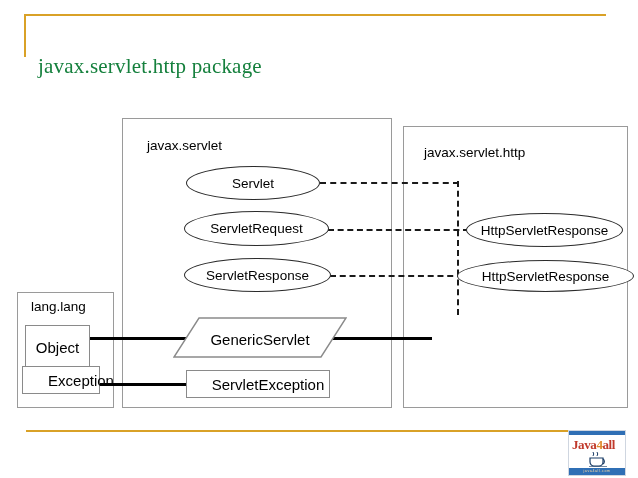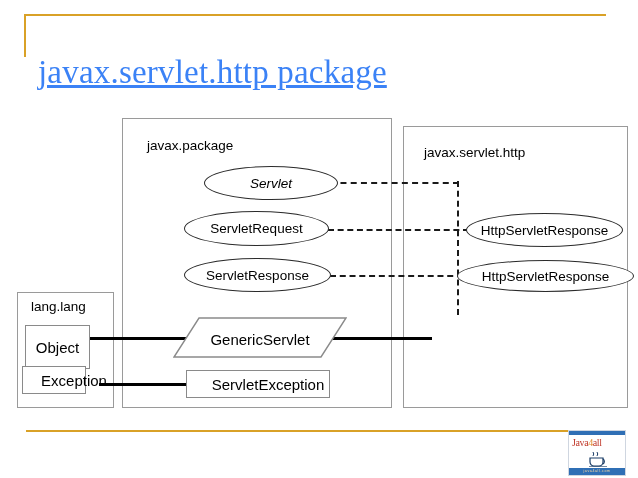--- a/index.html
+++ b/index.html
@@ -41,25 +41,24 @@
     height: 2px;
     background: #d9a127;
   }
 
   
   .slide-title {
     position: absolute;
     left: 38px;
     top: 54px;
     font-family: "Liberation Serif", serif;
-    font-size: 33px;
-    color: #3b82f6;
+    font-size: 21px;
+    color: #15803d;
     letter-spacing: 0.2px;
     white-space: nowrap;
-    text-decoration: underline;
   }
 
   
   .pkg-box {
     position: absolute;
     border: 1px solid #9a9a9a;
     background: transparent;
     box-sizing: border-box;
   }
   .pkg-label {
@@ -162,22 +161,22 @@
     font-size: 3.6px;
     letter-spacing: 0.6px;
     text-align: center;
     line-height: 7px;
   }
   .logo-word {
     position: absolute;
     left: 3px;
     top: 6px;
     font-family: "Liberation Serif", serif;
-    font-weight: normal;
-    font-size: 10px;
+    font-weight: bold;
+    font-size: 13px;
     color: #c0392b;
     letter-spacing: -0.4px;
   }
   .logo-cup {
     position: absolute;
     left: 18px;
     top: 20px;
     width: 22px;
     height: 16px;
   }
@@ -187,21 +186,21 @@
 
 <div id="slide">
 
   <div class="accent-top-h"></div>
   <div class="accent-top-v"></div>
   <div class="accent-bottom-h"></div>
 
   <div class="slide-title">javax.servlet.http package</div>
 
   <div class="pkg-box" style="left:122px; top:118px; width:270px; height:290px;"></div>
-  <div class="pkg-label" style="left:147px; top:138px;">javax.package</div>
+  <div class="pkg-label" style="left:147px; top:138px;">javax.servlet</div>
 
   <div class="pkg-box" style="left:403px; top:126px; width:225px; height:282px;"></div>
   <div class="pkg-label" style="left:424px; top:145px;">javax.servlet.http</div>
 
   <div class="pkg-box" style="left:17px; top:292px; width:97px; height:116px;"></div>
   <div class="pkg-label" style="left:31px; top:299px;">lang.lang</div>
 
   <div class="line-solid" style="left:89px; top:337px; width:110px; height:2.6px;"></div>
 
   <div class="line-solid" style="left:322px; top:337px; width:110px; height:2.6px;"></div>
@@ -209,21 +208,21 @@
   <div class="line-solid" style="left:99px; top:383px; width:92px; height:2.6px;"></div>
 
   <div class="line-dash-h" style="left:320px; top:182px; width:139px;"></div>
 
   <div class="line-dash-h" style="left:328px; top:229px; width:141px;"></div>
 
   <div class="line-dash-h" style="left:330px; top:275px; width:133px;"></div>
 
   <div class="line-dash-v" style="left:457px; top:181px; height:134px;"></div>
 
-  <div class="uml-ellipse" style="left:204px; top:166px; width:134px; height:34px;font-style:italic;">
+  <div class="uml-ellipse" style="left:186px; top:166px; width:134px; height:34px;">
     <span>Servlet</span>
   </div>
 
   <div class="uml-ellipse" style="left:184px; top:211px; width:145px; height:35px;">
     <span>ServletRequest</span>
   </div>
 
   <div class="uml-ellipse" style="left:184px; top:258px; width:147px; height:34px;">
     <span>ServletResponse</span>
   </div>
@@ -233,21 +232,21 @@
   </div>
 
   <div class="uml-ellipse" style="left:457px; top:260px; width:177px; height:32px;">
     <span>HttpServletResponse</span>
   </div>
 
   <div class="uml-rect" style="left:25px; top:325px; width:65px; height:44px;">
     <span>Object</span>
   </div>
 
-  <div class="uml-rect" style="left:22px; top:366px; width:64px; height:28px;padding-left:40px;">
+  <div class="uml-rect" style="left:22px; top:366px; width:78px; height:28px;padding-left:40px;">
     <span>Exception</span>
   </div>
 
   <div class="uml-para-wrap" style="left:173px; top:317px; width:174px; height:44px;">
     <svg width="174" height="41" viewBox="0 0 174 41">
       <polygon points="26,1 173,1 148,40 1,40" fill="#ffffff" stroke="#8a8a8a" stroke-width="1.4"></polygon>
     </svg>
     <span class="uml-para-text">GenericServlet</span>
   </div>
 

